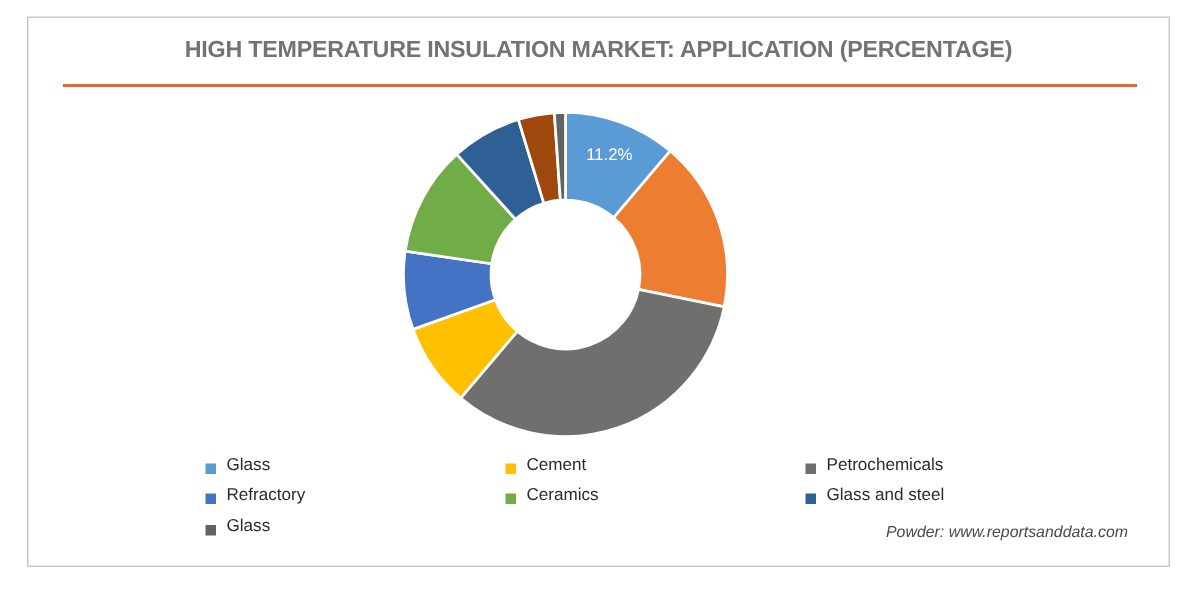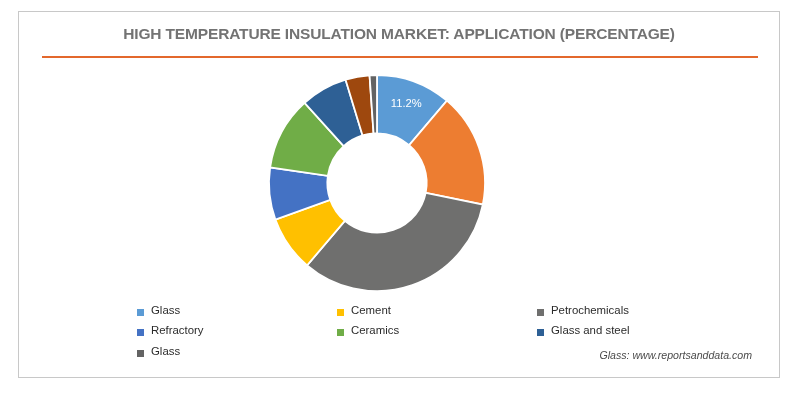--- a/index.html
+++ b/index.html
@@ -187,16 +187,16 @@
         <div class="legend-item">
           <span class="legend-swatch" style="background: rgb(46, 96, 149);"></span>
           <span class="legend-label">Glass and steel</span>
         </div>
         <div class="legend-item">
           <span class="legend-swatch" style="background: rgb(99, 99, 99);"></span>
           <span class="legend-label">Glass</span>
         </div>
       </div>
 
-    <div class="source-note">Glass: www.reportsanddata.com</div>
+    <div class="source-note">Powder: www.reportsanddata.com</div>
 
   </div>
 </div>
 
 </body></html>

